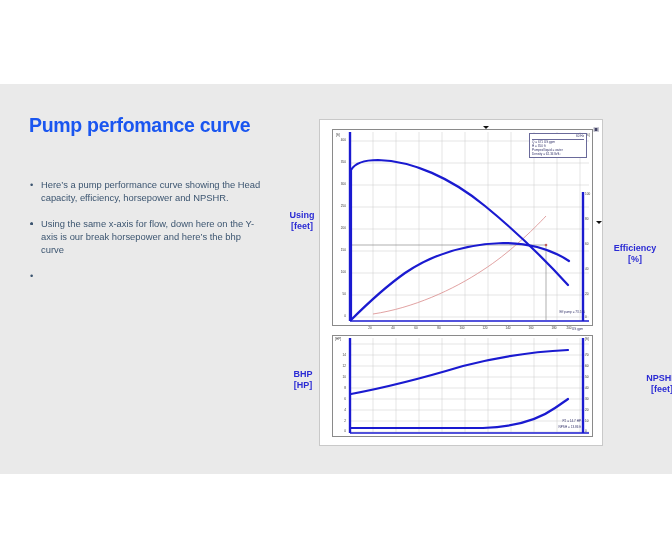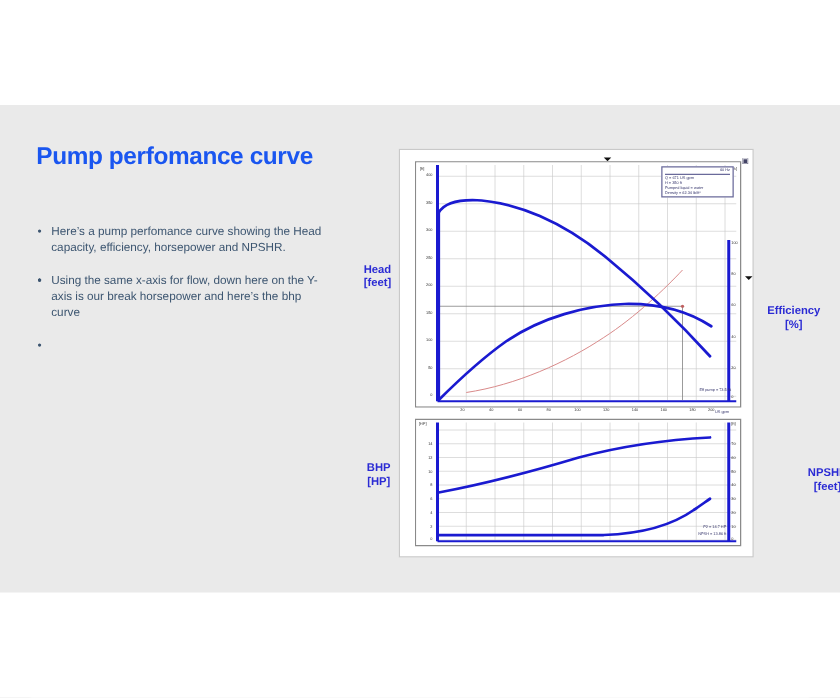--- a/index.html
+++ b/index.html
@@ -174,39 +174,39 @@
 <body>
 
 <div class="slide">
   <div class="slide-canvas"></div>
 
   <div class="title">Pump perfomance curve</div>
 
   <div class="bullets">
     <div class="bullet">
       <span class="dot">•</span>
-      <span>Here’s a pump perfomance curve showing the Head capacity, efficiency, horsepower and NPSHR.</span>
+      <span>Here’s a pump performance curve showing the Head capacity, efficiency, horsepower and NPSHR.</span>
     </div>
     <div class="bullet">
       <span class="dot">•</span>
     </div>
     <div class="bullet">
       <span class="dot">•</span>
     </div>
     <div class="bullet">
       <span class="dot">•</span>
       <span>Using the same x-axis for flow, down here on the Y-axis is our break horsepower and here’s the bhp curve</span>
     </div>
     <div class="bullet">
       <span class="dot">•</span>
     </div>
   </div>
 
   <div class="callout" style="left:283px; top:210px; width:38px;">
-    <div>Head</div>
+    <div>Using</div>
     <div>[feet]</div>
   </div>
 
   <div class="callout" style="left:604px; top:243px; width:62px;">
     <div>Efficiency</div>
     <div>[%]</div>
   </div>
 
   <div class="callout" style="left:443px; top:335px; width:48px;">
     <div>Flow</div>

